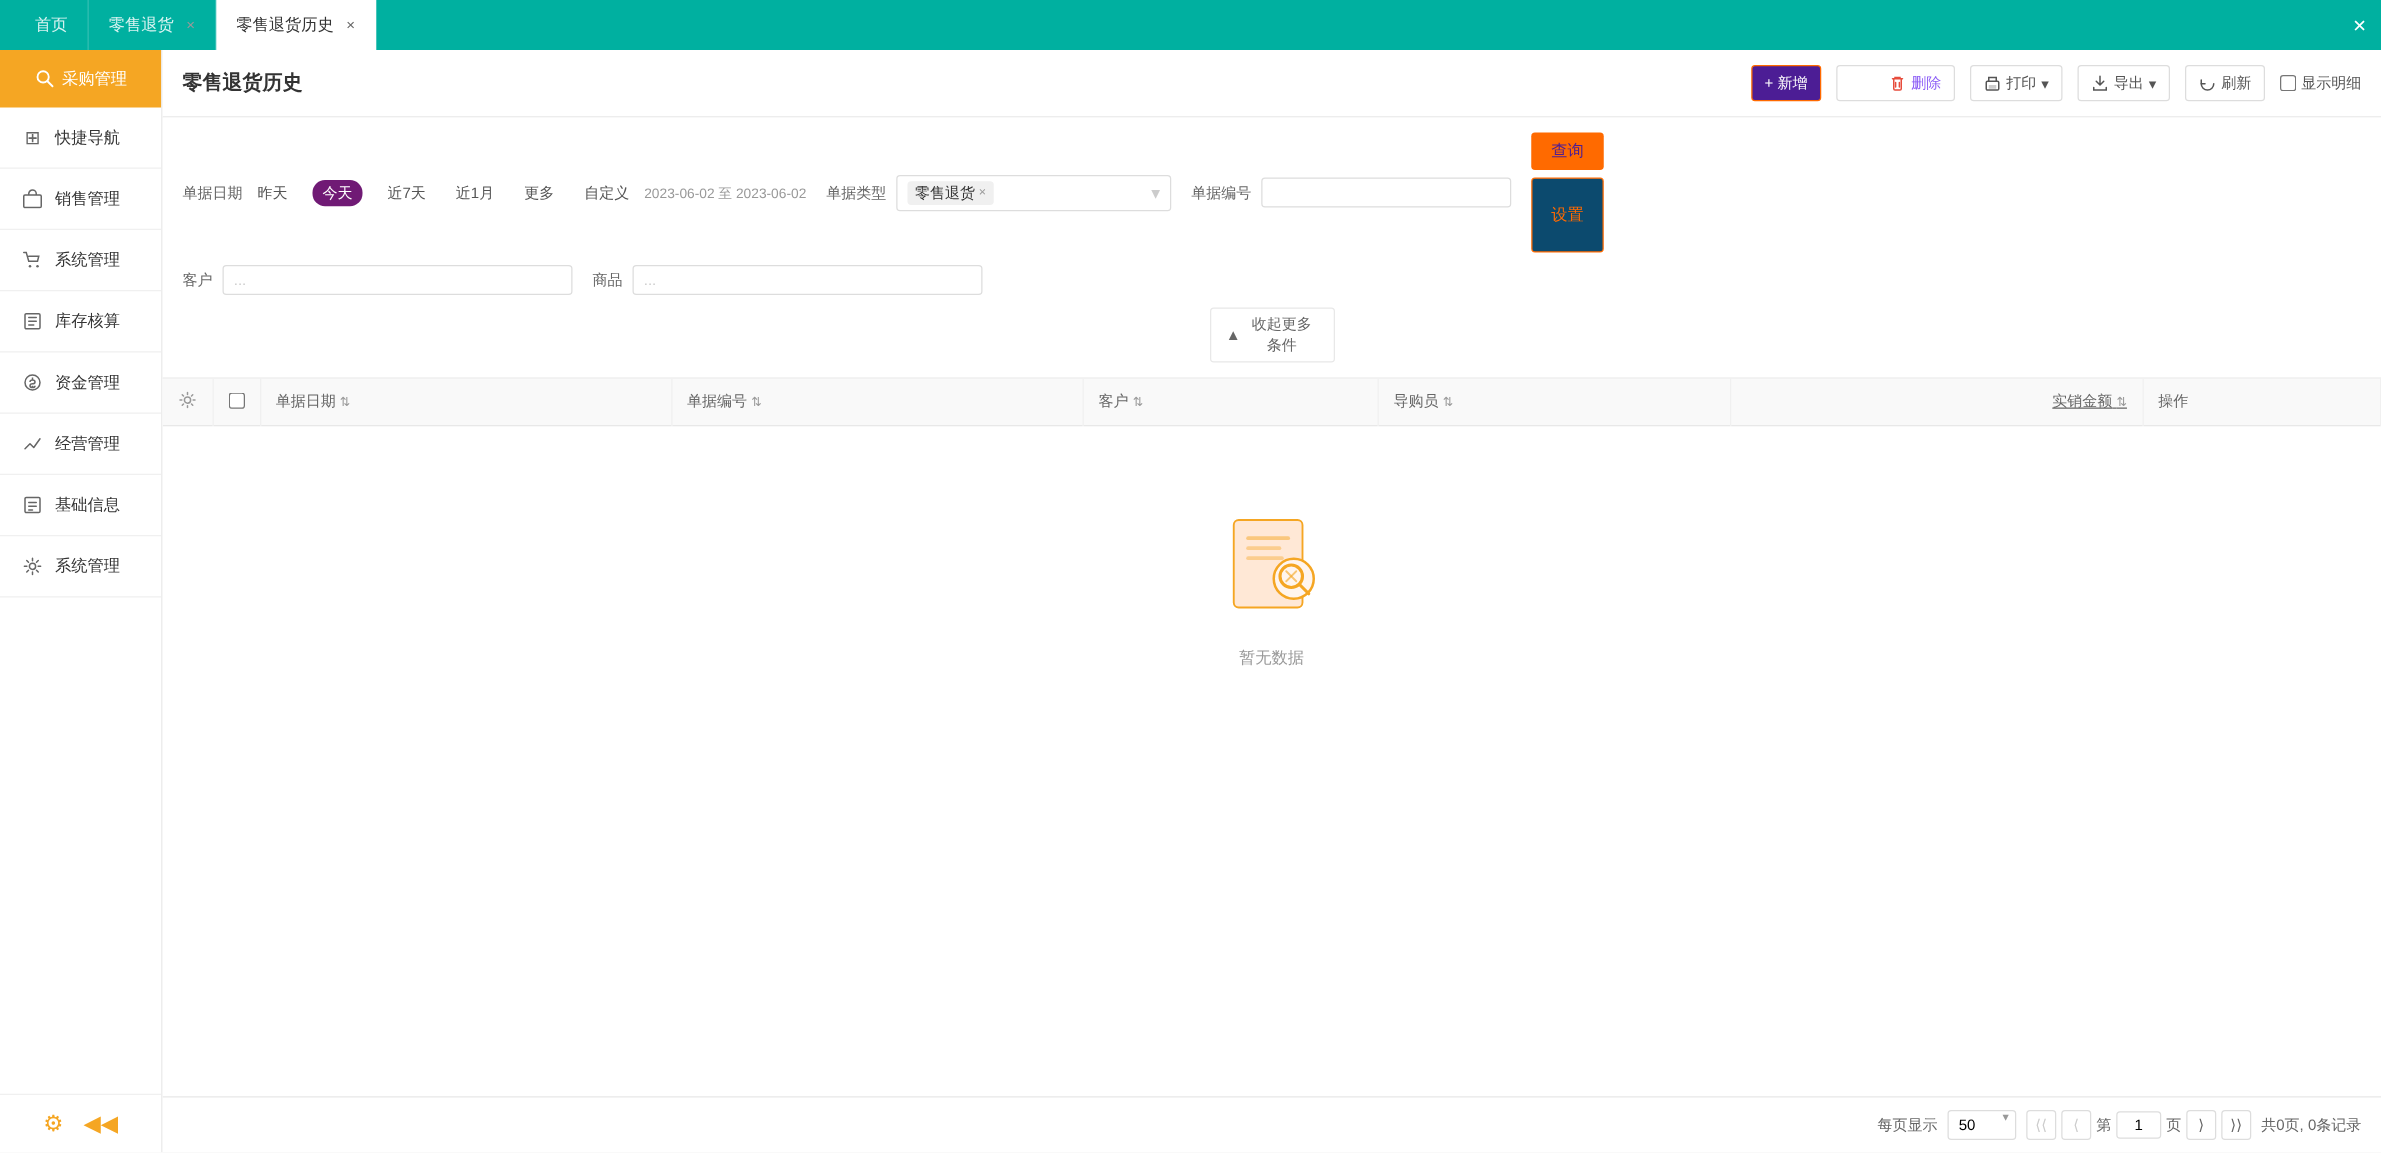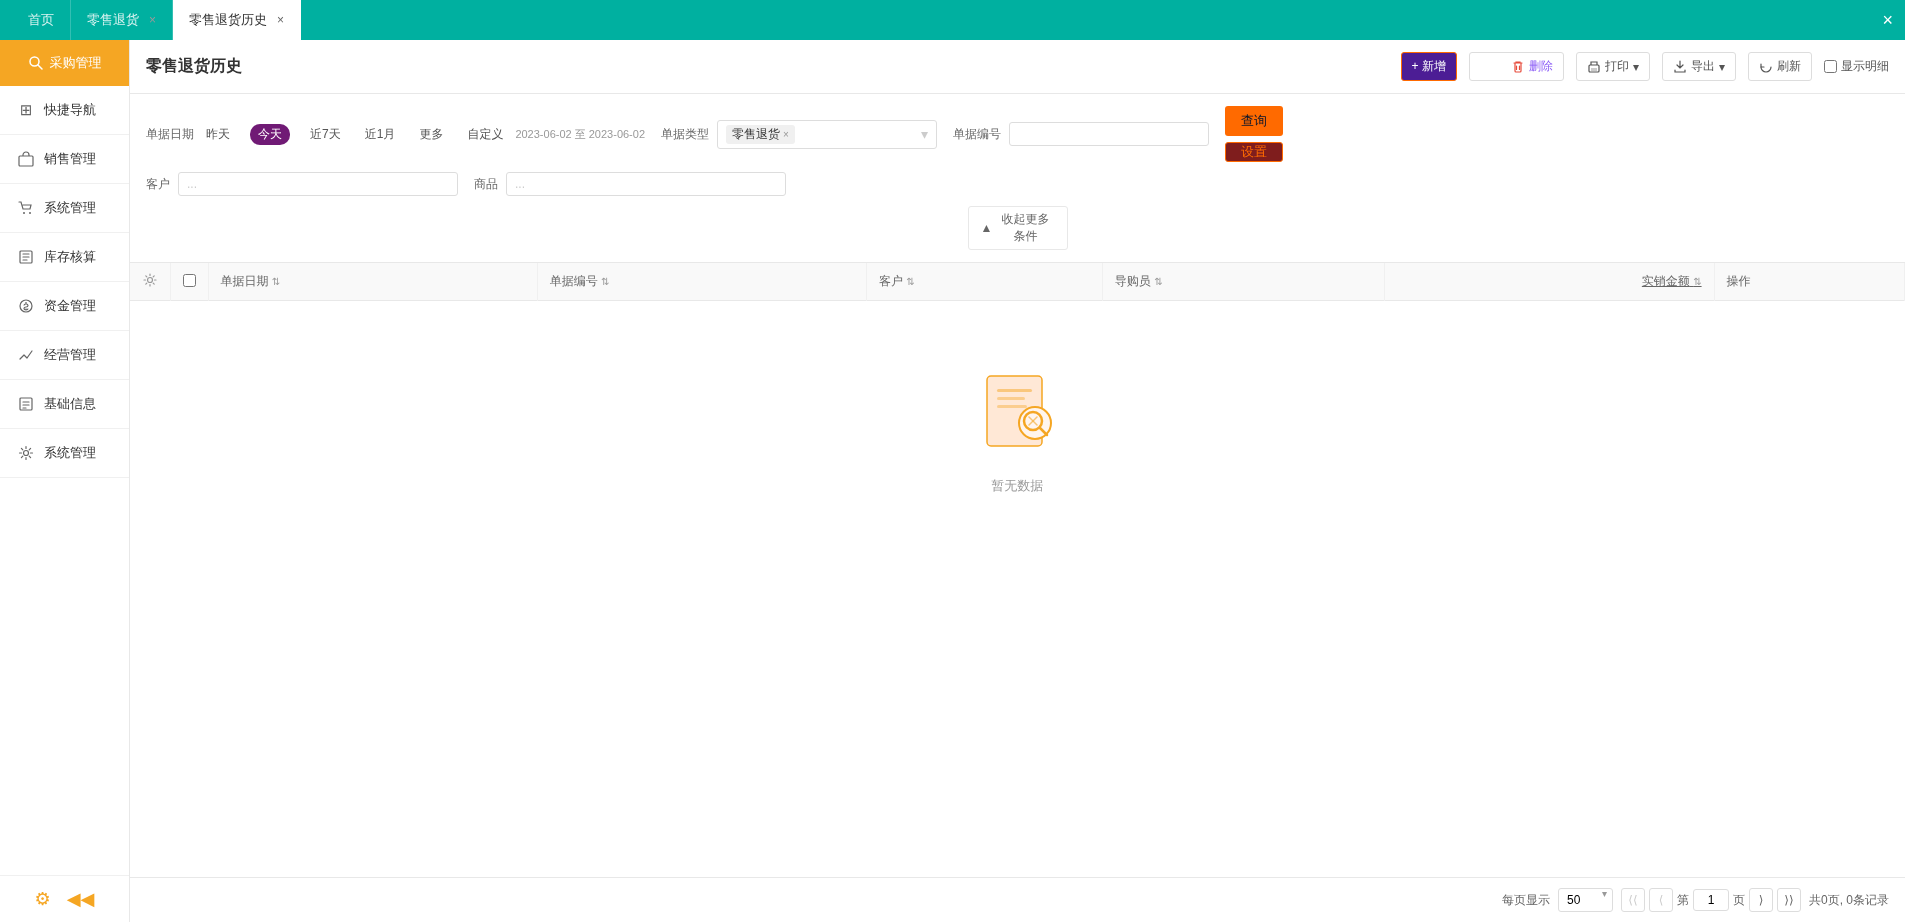--- a/index.html
+++ b/index.html
@@ -75,22 +75,22 @@
     
     .pagination { background: #fff; border-top: 1px solid #e8e8e8; padding: 10px 16px; display: flex; align-items: center; justify-content: flex-end; gap: 8px; font-size: 12px; color: #666; flex-shrink: 0; }
     .page-size-select { border: 1px solid #ddd; border-radius: 3px; padding: 3px 20px 3px 6px; font-size: 12px; appearance: none; background: #fff; }
     .page-nav { display: flex; align-items: center; gap: 4px; }
     .page-btn { width: 24px; height: 24px; border: 1px solid #ddd; border-radius: 3px; background: #fff; cursor: pointer; display: flex; align-items: center; justify-content: center; color: #666; font-size: 12px; }
     .page-btn:disabled { color: #ccc; cursor: default; }
     .page-input { width: 36px; border: 1px solid #ddd; border-radius: 3px; text-align: center; padding: 3px 4px; font-size: 12px; }
 
     
     .action-btns { display: flex; flex-direction: column; gap: 6px; }
-    .btn-query { background: #ff6a00; color: #0f172a; border: none; border-radius: 3px; padding: 6px 16px; cursor: pointer; font-size: 13px; }
-    .btn-settings { background: #7f1d1d; color: #ff6a00; border: 1px solid #ff6a00; border-radius: 3px; padding: 0 12px; cursor: pointer; font-size: 13px; }
+    .btn-query { background: #ff6a00; color: #4c1d95; border: none; border-radius: 3px; padding: 6px 16px; cursor: pointer; font-size: 13px; }
+    .btn-settings { background: #0c4a6e; color: #ff6a00; border: 1px solid #ff6a00; border-radius: 3px; padding: 20px 12px; cursor: pointer; font-size: 13px; }
 
     
     .svg-icon { width: 16px; height: 16px; display: inline-block; vertical-align: middle; }
   </style>
 </head>
 <body>
 
 <div class="top-bar">
   <div class="top-bar-tabs">
     <div class="tab">

